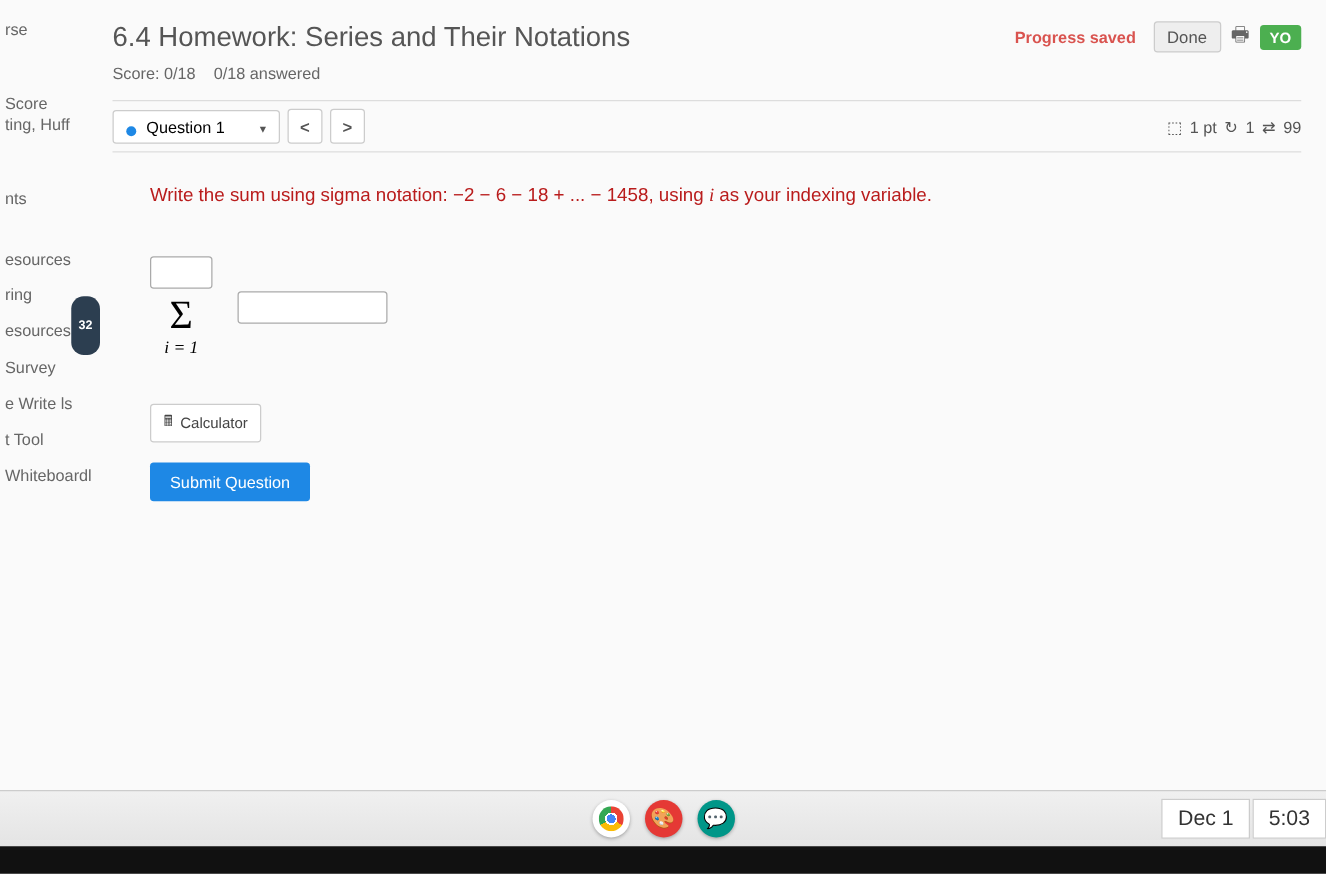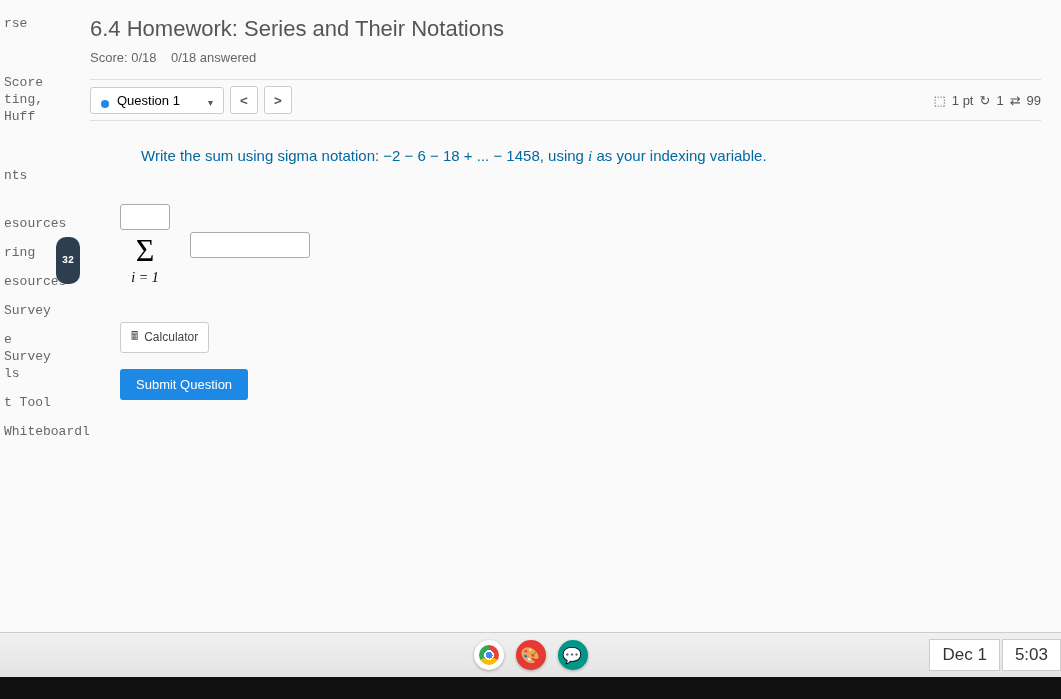--- a/index.html
+++ b/index.html
@@ -16,21 +16,20 @@
     height: 632px;
     display: flex;
     position: relative;
   }
   .sidebar {
     width: 70px;
     padding-top: 10px;
     color: #555;
     font-size: 13px;
     position: relative;
-    font-family: Liberation Mono, monospace;
   }
   .sidebar-item {
     padding: 6px 4px;
     color: #666;
     cursor: pointer;
     text-align: left;
     line-height: 1.3;
   }
   .badge {
     position: absolute;
@@ -128,24 +127,23 @@
   .q-right {
     font-size: 13px;
     color: #555;
     display: flex;
     align-items: center;
     gap: 6px;
   }
   .content { padding: 0 30px; }
   .prompt {
     font-size: 15px;
-    color: #0369a1;
+    color: #b91c1c;
     line-height: 1.5;
     margin-bottom: 36px;
-    margin-left: 21px;
   }
   .math-i { font-style: italic; font-family: Georgia, serif; }
   .sigma-block {
     display: flex;
     align-items: center;
     gap: 20px;
     margin-bottom: 36px;
   }
   .sigma-col {
     display: flex;
@@ -288,29 +286,35 @@
     <div class="sidebar-item">rse</div>
     <div style="height:30px"></div>
     <div class="sidebar-item">Score ting, Huff</div>
     <div style="height:30px"></div>
     <div class="sidebar-item">nts</div>
     <div style="height:20px"></div>
     <div class="sidebar-item">esources</div>
     <div class="sidebar-item">ring</div>
     <div class="sidebar-item">esources</div>
     <div class="sidebar-item">Survey</div>
-    <div class="sidebar-item">e Survey ls</div>
+    <div class="sidebar-item">e Write ls</div>
     <div class="sidebar-item">t Tool</div>
     <div class="sidebar-item">Whiteboardl</div>
     <div class="badge">32</div>
   </div>
 
   <div class="main">
     <div class="header-row">
       <div class="title">6.4 Homework: Series and Their Notations</div>
+      <div class="status-area">
+        <span class="progress-saved">Progress saved</span>
+        <button class="done-btn">Done</button>
+        <span class="print-icon">🖶</span>
+        <span class="user-badge">YO</span>
+      </div>
     </div>
     <div class="score">
       <span>Score: 0/18</span>
       &nbsp;&nbsp;
       <span>0/18 answered</span>
     </div>
 
     <div class="question-bar">
       <div class="q-left">
         <div class="q-select">

